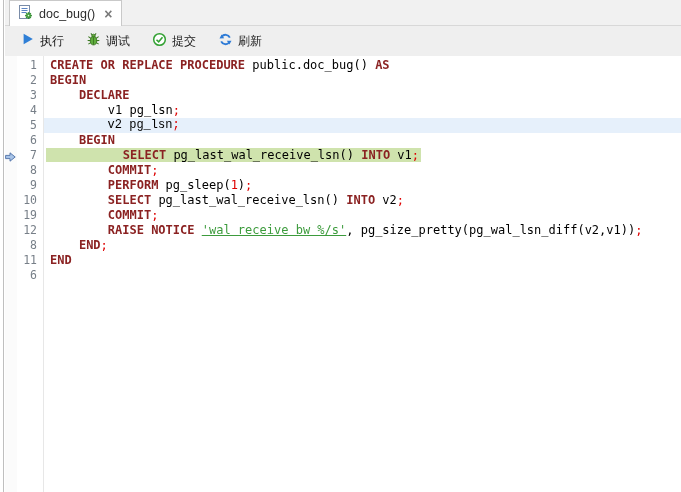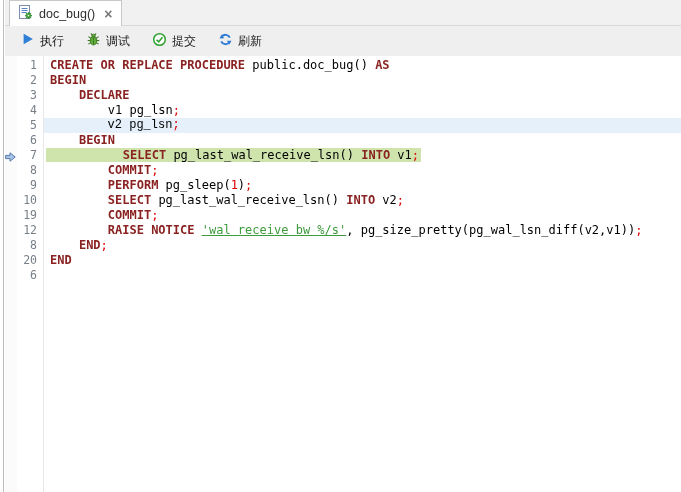--- a/index.html
+++ b/index.html
@@ -158,20 +158,20 @@
           <div class="ln">4</div>
           <div class="ln">5</div>
           <div class="ln">6</div>
           <div class="ln">7</div>
           <div class="ln">8</div>
           <div class="ln">9</div>
           <div class="ln">10</div>
           <div class="ln">19</div>
           <div class="ln">12</div>
           <div class="ln">8</div>
-          <div class="ln">20</div>
+          <div class="ln">11</div>
           <div class="ln">6</div>
         </div>
       <div class="code-area"><div class="code-line"><span class="seg-kw">CREATE OR REPLACE PROCEDURE</span><span class="seg-pl"> public.doc_bug() </span><span class="seg-kw">AS</span></div><div class="code-line"><span class="seg-kw">BEGIN</span></div><div class="code-line"><span class="seg-pl">    </span><span class="seg-kw">DECLARE</span></div><div class="code-line"><span class="seg-pl">        v1 pg_lsn</span><span class="seg-sc">;</span></div><div class="code-line current"><span class="seg-pl">        v2 pg_lsn</span><span class="seg-sc">;</span></div><div class="code-line"><span class="seg-pl">    </span><span class="seg-kw">BEGIN</span></div><div class="code-line"><span class="exec"><span class="seg-pl">        </span><span class="seg-kw">SELECT</span><span class="seg-pl"> pg_last_wal_receive_lsn() </span><span class="seg-kw">INTO</span><span class="seg-pl"> v1</span><span class="seg-sc">;</span></span></div><div class="code-line"><span class="seg-pl">        </span><span class="seg-kw">COMMIT</span><span class="seg-sc">;</span></div><div class="code-line"><span class="seg-pl">        </span><span class="seg-kw">PERFORM</span><span class="seg-pl"> pg_sleep(</span><span class="seg-num">1</span><span class="seg-pl">)</span><span class="seg-sc">;</span></div><div class="code-line"><span class="seg-pl">        </span><span class="seg-kw">SELECT</span><span class="seg-pl"> pg_last_wal_receive_lsn() </span><span class="seg-kw">INTO</span><span class="seg-pl"> v2</span><span class="seg-sc">;</span></div><div class="code-line"><span class="seg-pl">        </span><span class="seg-kw">COMMIT</span><span class="seg-sc">;</span></div><div class="code-line"><span class="seg-pl">        </span><span class="seg-kw">RAISE NOTICE</span><span class="seg-pl"> </span><span class="seg-str">'wal receive bw %/s'</span><span class="seg-pl">, pg_size_pretty(pg_wal_lsn_diff(v2,v1))</span><span class="seg-sc">;</span></div><div class="code-line"><span class="seg-pl">    </span><span class="seg-kw">END</span><span class="seg-sc">;</span></div><div class="code-line"><span class="seg-kw">END</span></div><div class="code-line"></div></div>
     </div>
 
   </div>
 </div>
 
 </body></html>

